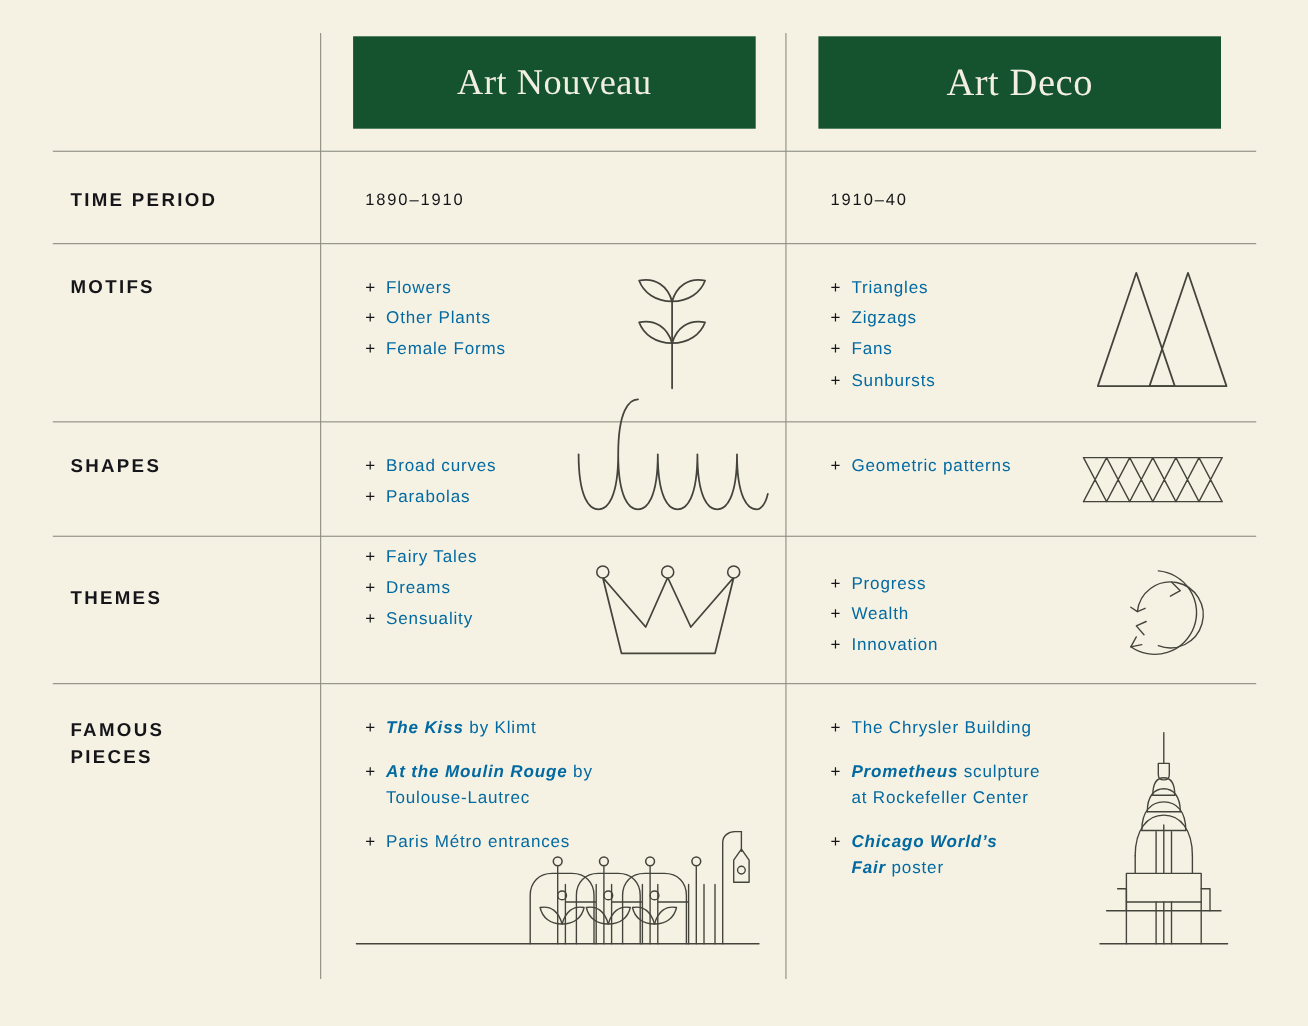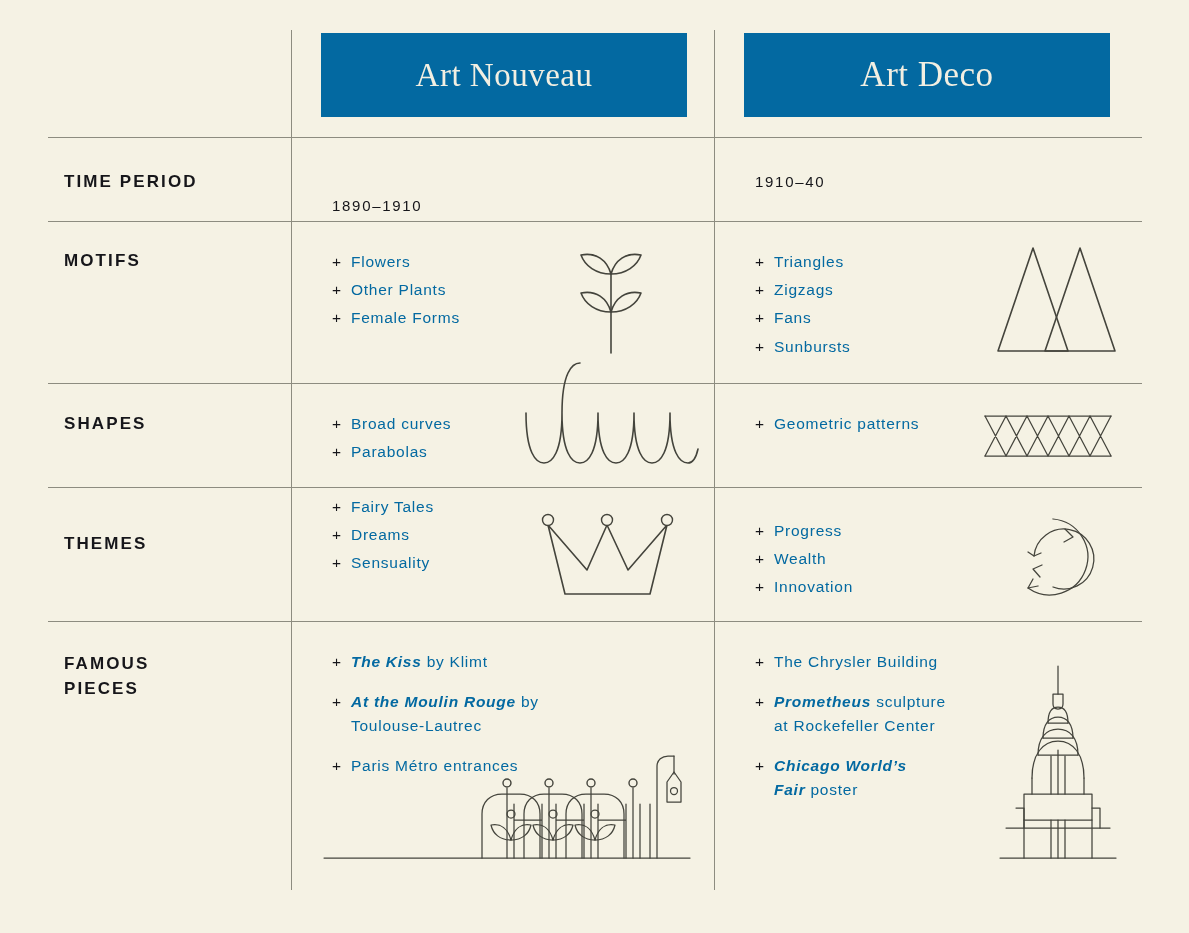--- a/index.html
+++ b/index.html
@@ -18,21 +18,21 @@
   .sheet {
     position: relative;
     width: 1189px;
     height: 933px;
     background: #f5f2e4;
   }
 
   
   .banner {
     position: absolute;
-    background: #0369a1;
+    background: #14532d;
     color: #f2efe2;
     display: flex;
     align-items: center;
     justify-content: center;
     font-family: "Liberation Serif", "DejaVu Serif", serif;
     font-weight: 400;
     letter-spacing: 0.5px;
   }
   .banner-nouveau {
     left: 321px;
@@ -77,21 +77,21 @@
     letter-spacing: 2.1px;
     line-height: 1.45;
     text-transform: uppercase;
     color: #16161a;
   }
 
   
   .cell {
     position: absolute;
   }
-  .cell-a { left: 332px; width: 370px; margin-top: 24px; }
+  .cell-a { left: 332px; width: 370px; }
   .cell-b { left: 755px; width: 370px; }
 
   .plain-value {
     font-size: 15px;
     letter-spacing: 1.7px;
     font-weight: 500;
   }
 
   ul.bullets {
     list-style: none;

